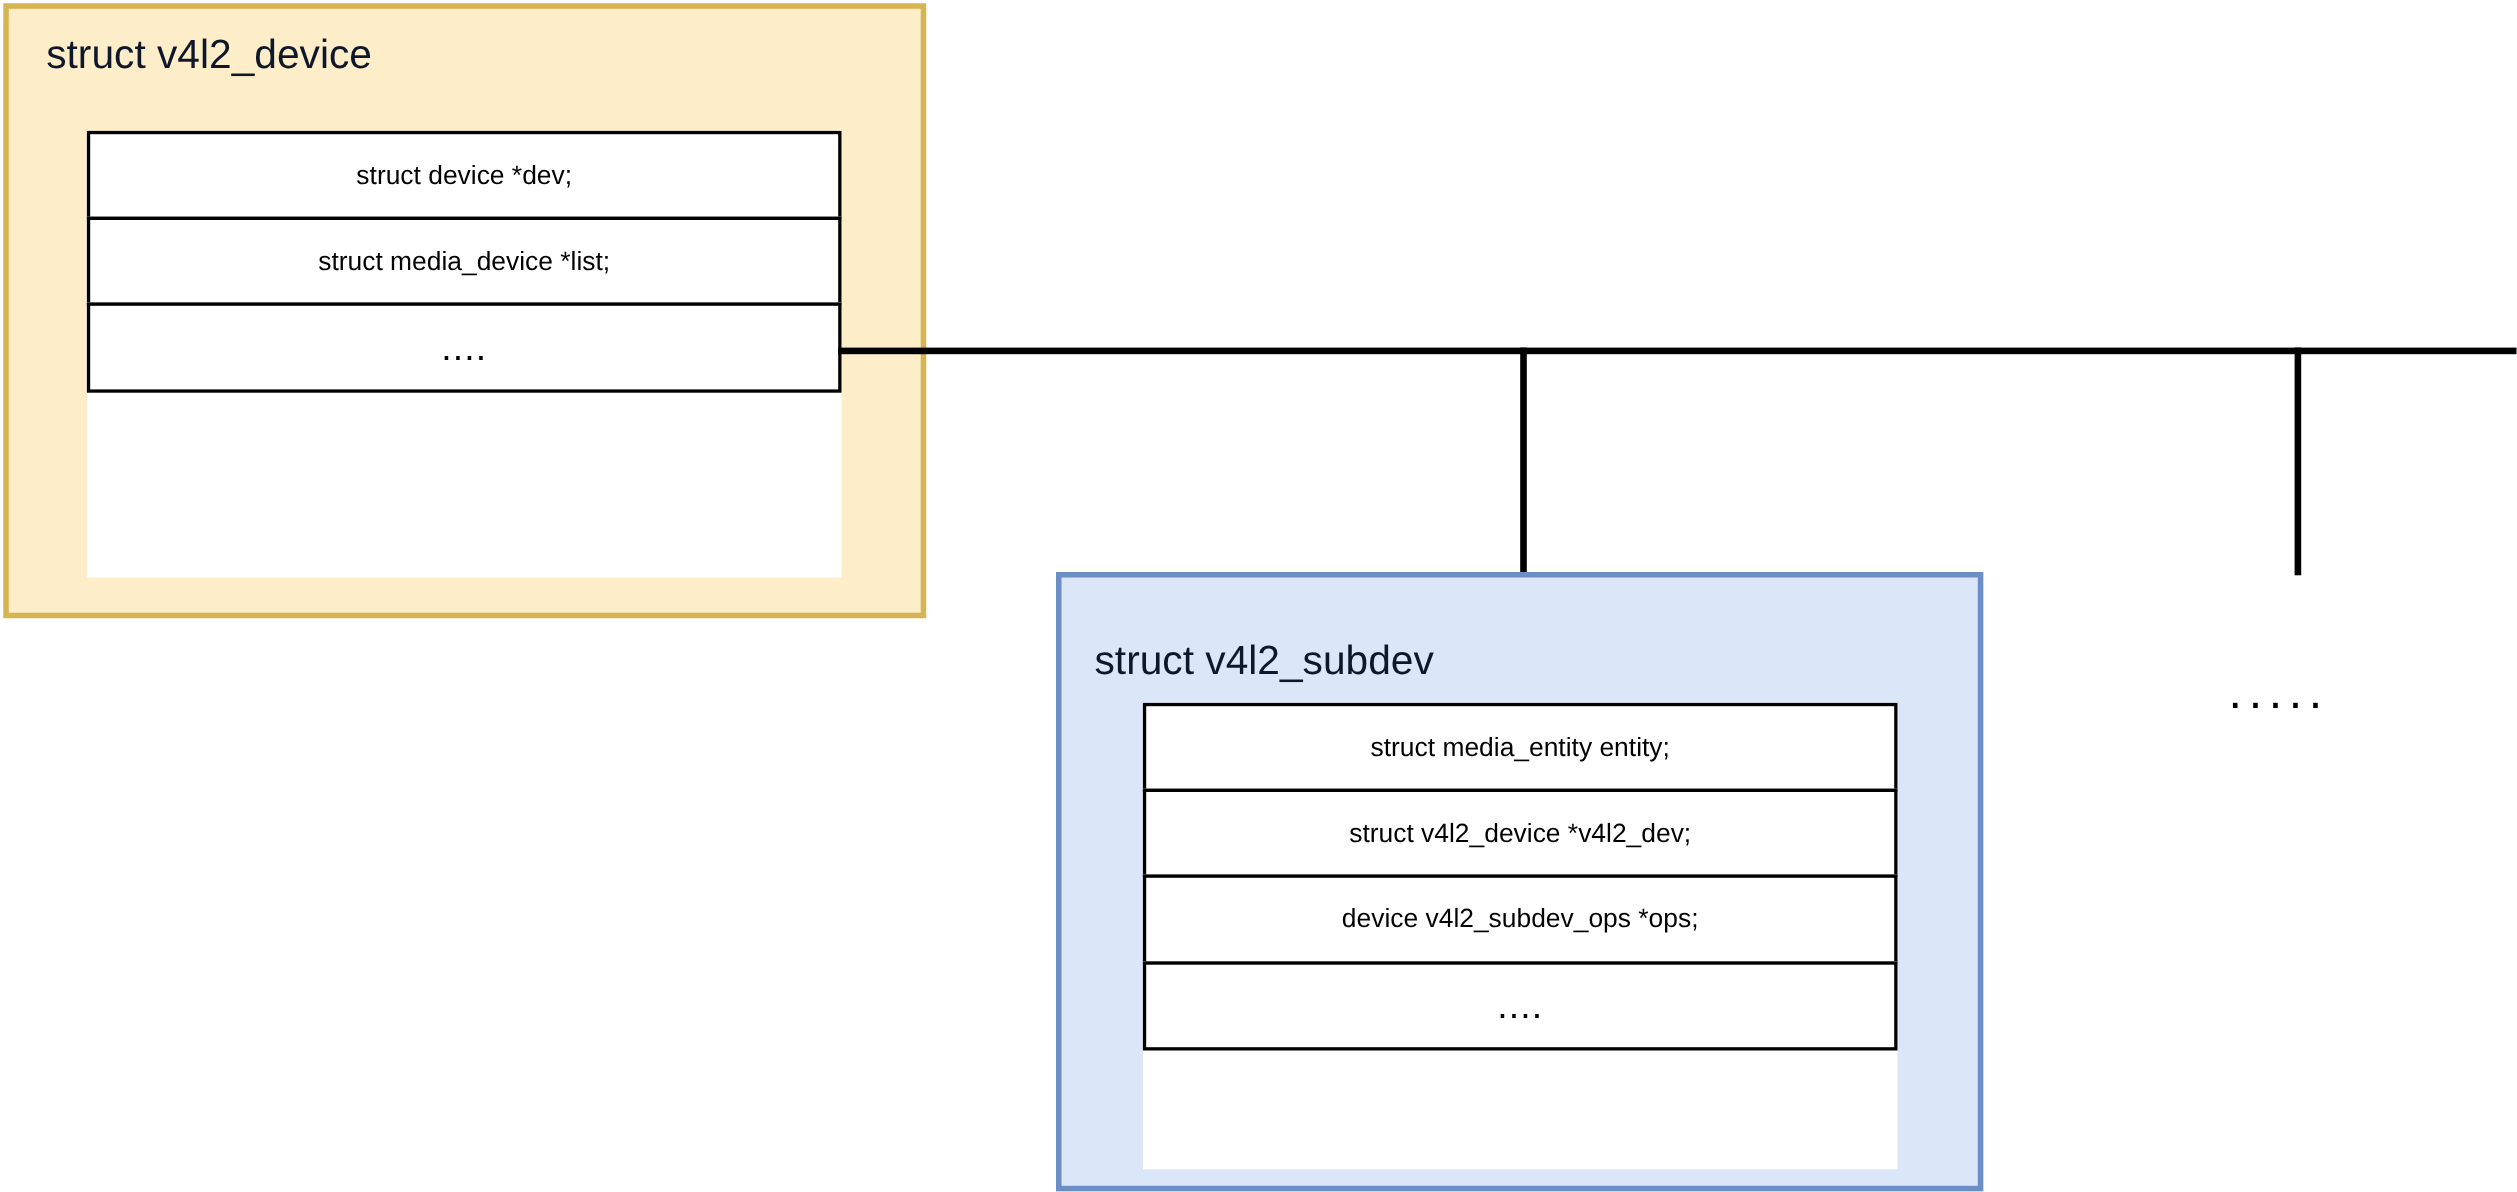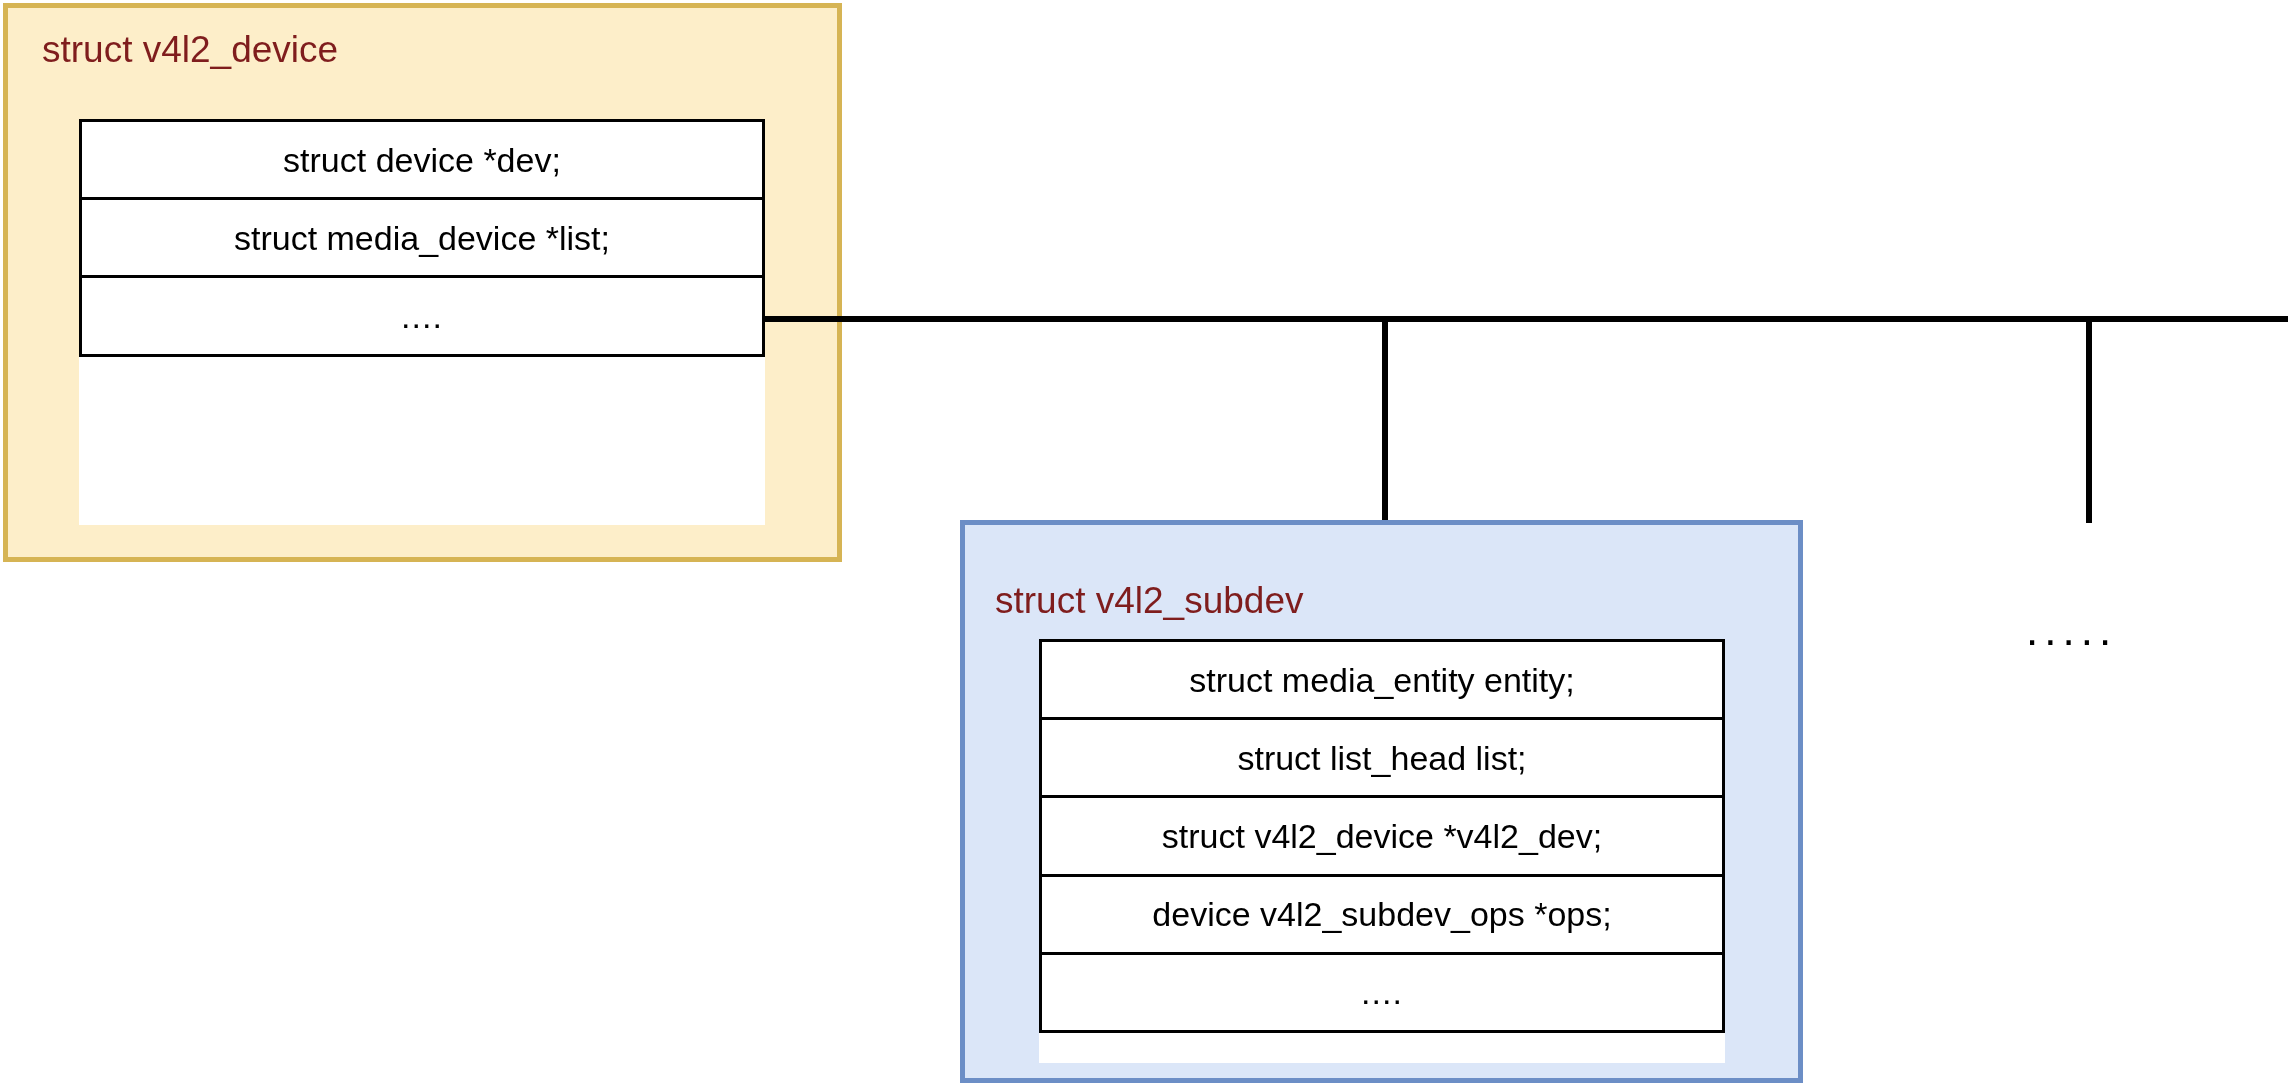--- a/index.html
+++ b/index.html
@@ -39,21 +39,21 @@
     width: 843px;
     height: 563px;
     background: #dbe6f8;
     border-width: 5px;
     border-color: #6c8ec6;
   }
 
   .struct-title {
     position: absolute;
     font-size: 37px;
-    color: #7f1d1d;
+    color: #0f172a;
     white-space: nowrap;
     line-height: 1;
   }
   .device-box .struct-title {
     left: 34px;
     top: 23px;
   }
   .subdev-box .struct-title {
     left: 30px;
     top: 57px;
@@ -91,21 +91,21 @@
   }
   .field-row:last-child {
     margin-bottom: 0;
   }
   .field-row.highlight {
     border-color: #b55450;
     background: #f7cfcf;
     z-index: 3;
   }
   .field-label {
-    font-size: 34px;
+    font-size: 24px;
     color: #000000;
     white-space: nowrap;
     line-height: 1;
   }
   .field-label.ellipsis-label {
     font-size: 34px;
     letter-spacing: 1px;
   }
 
   
@@ -173,23 +173,20 @@
 
   <div class="struct-box subdev-box">
     <div class="struct-title">struct v4l2_subdev</div>
   </div>
 
   <div class="field-table subdev-fields">
     <div class="field-row">
       <span class="field-label">struct media_entity entity;</span>
     </div>
     <div class="field-row">
-      <span class="field-label">struct list_head list;</span>
-    </div>
-    <div class="field-row">
       <span class="field-label">struct v4l2_device *v4l2_dev;</span>
     </div>
     <div class="field-row">
       <span class="field-label">device v4l2_subdev_ops *ops;</span>
     </div>
     <div class="field-row">
       <span class="field-label ellipsis-label">....</span>
     </div>
   </div>
 

